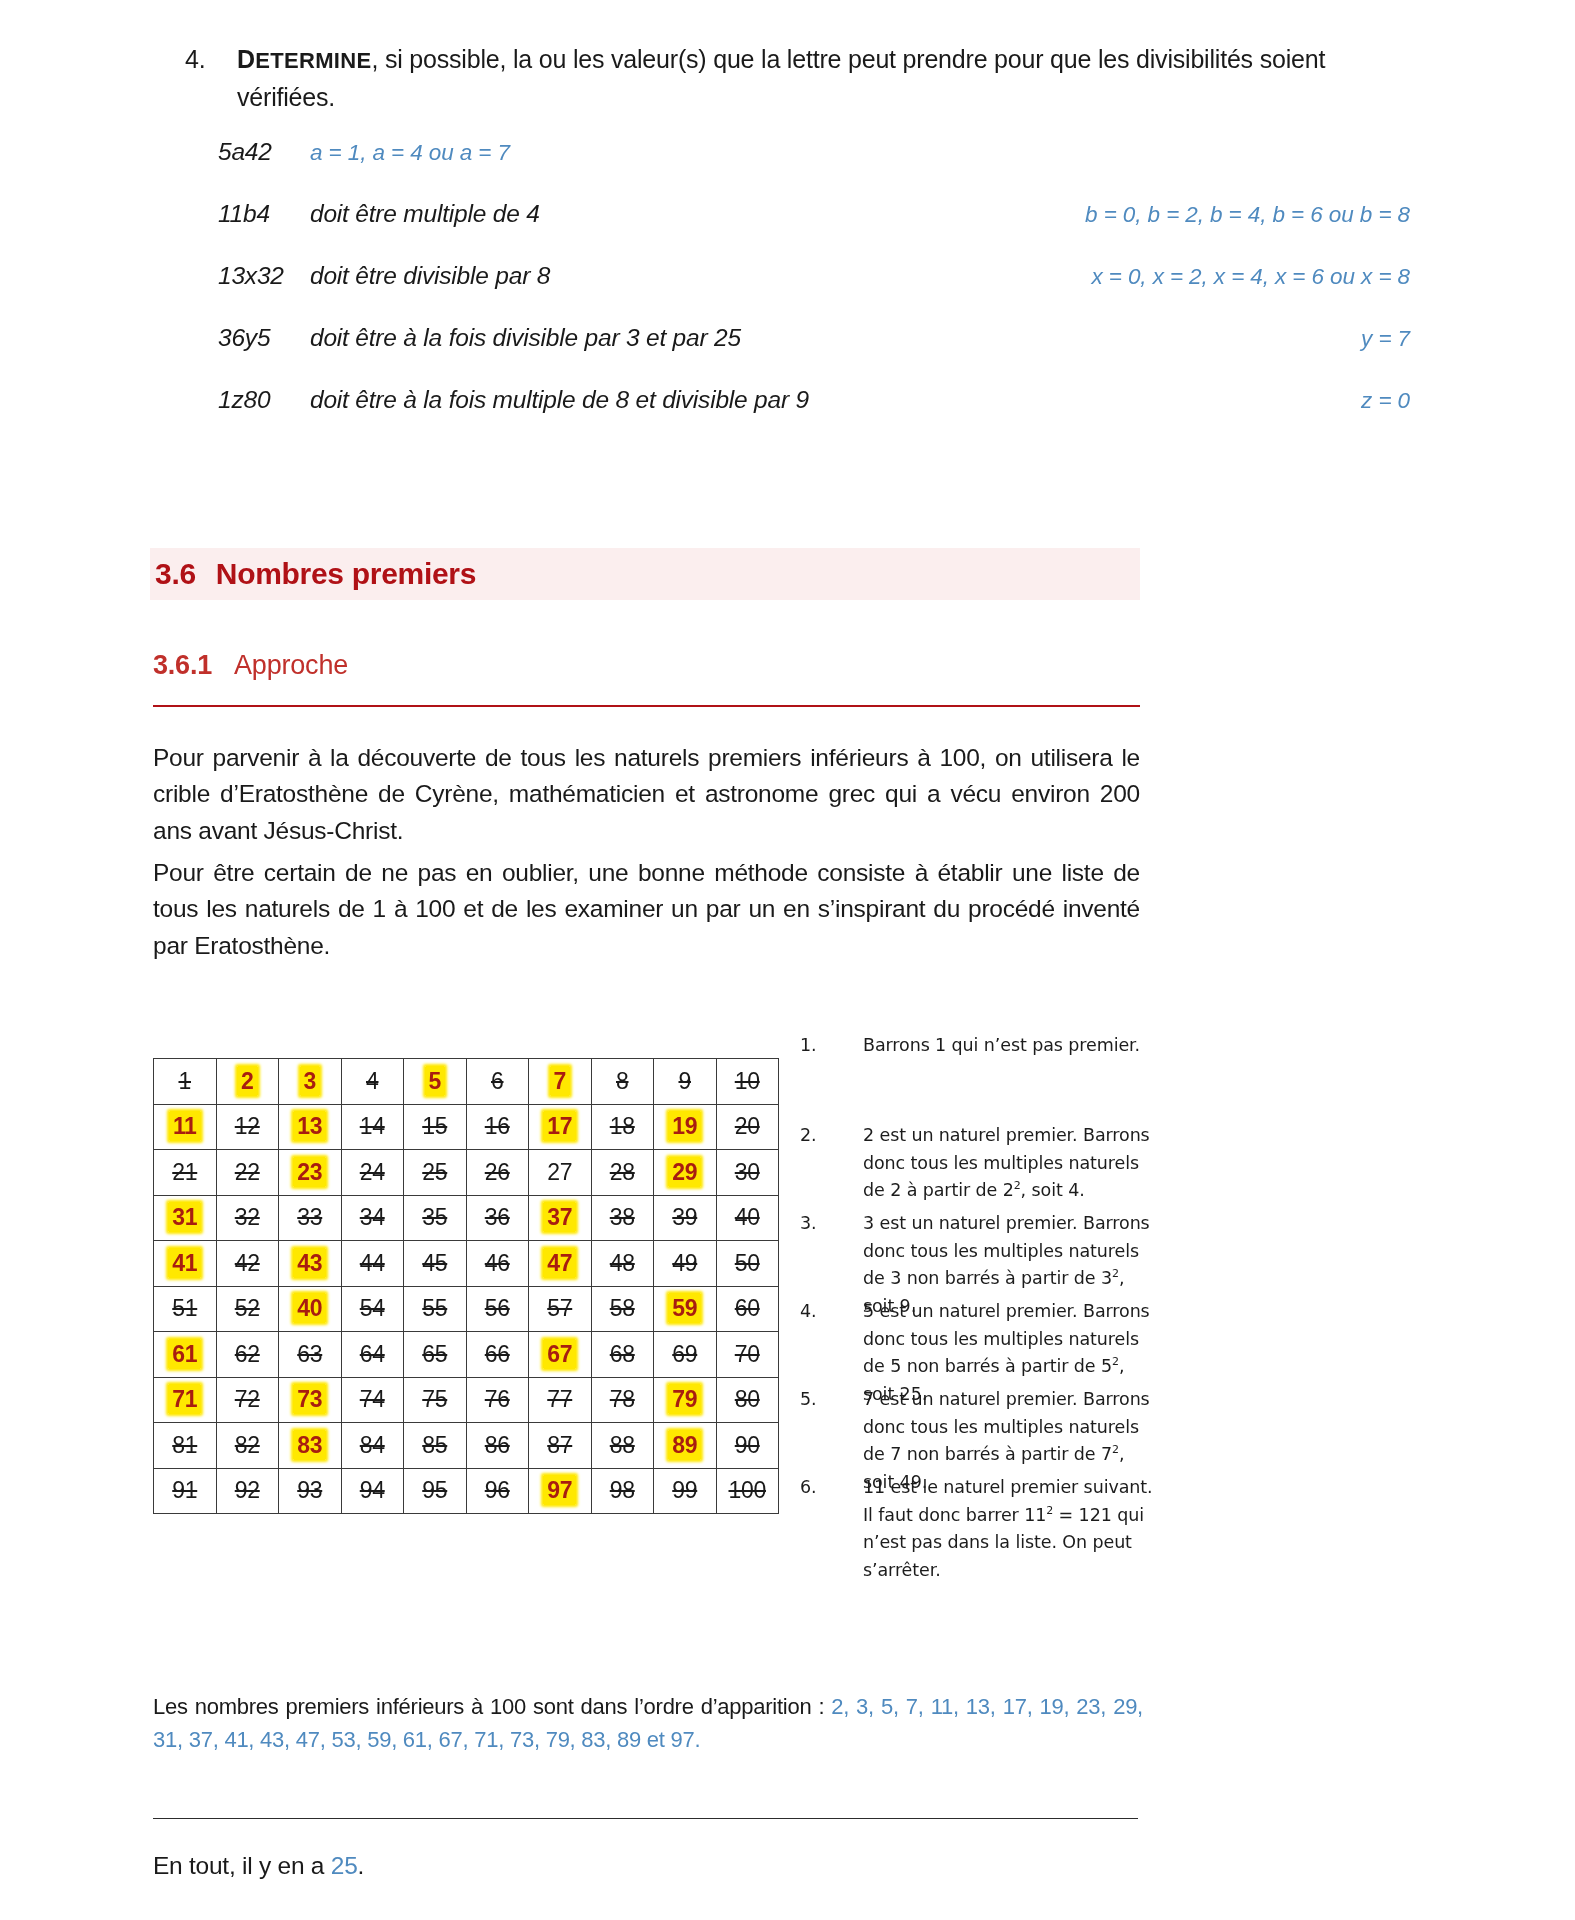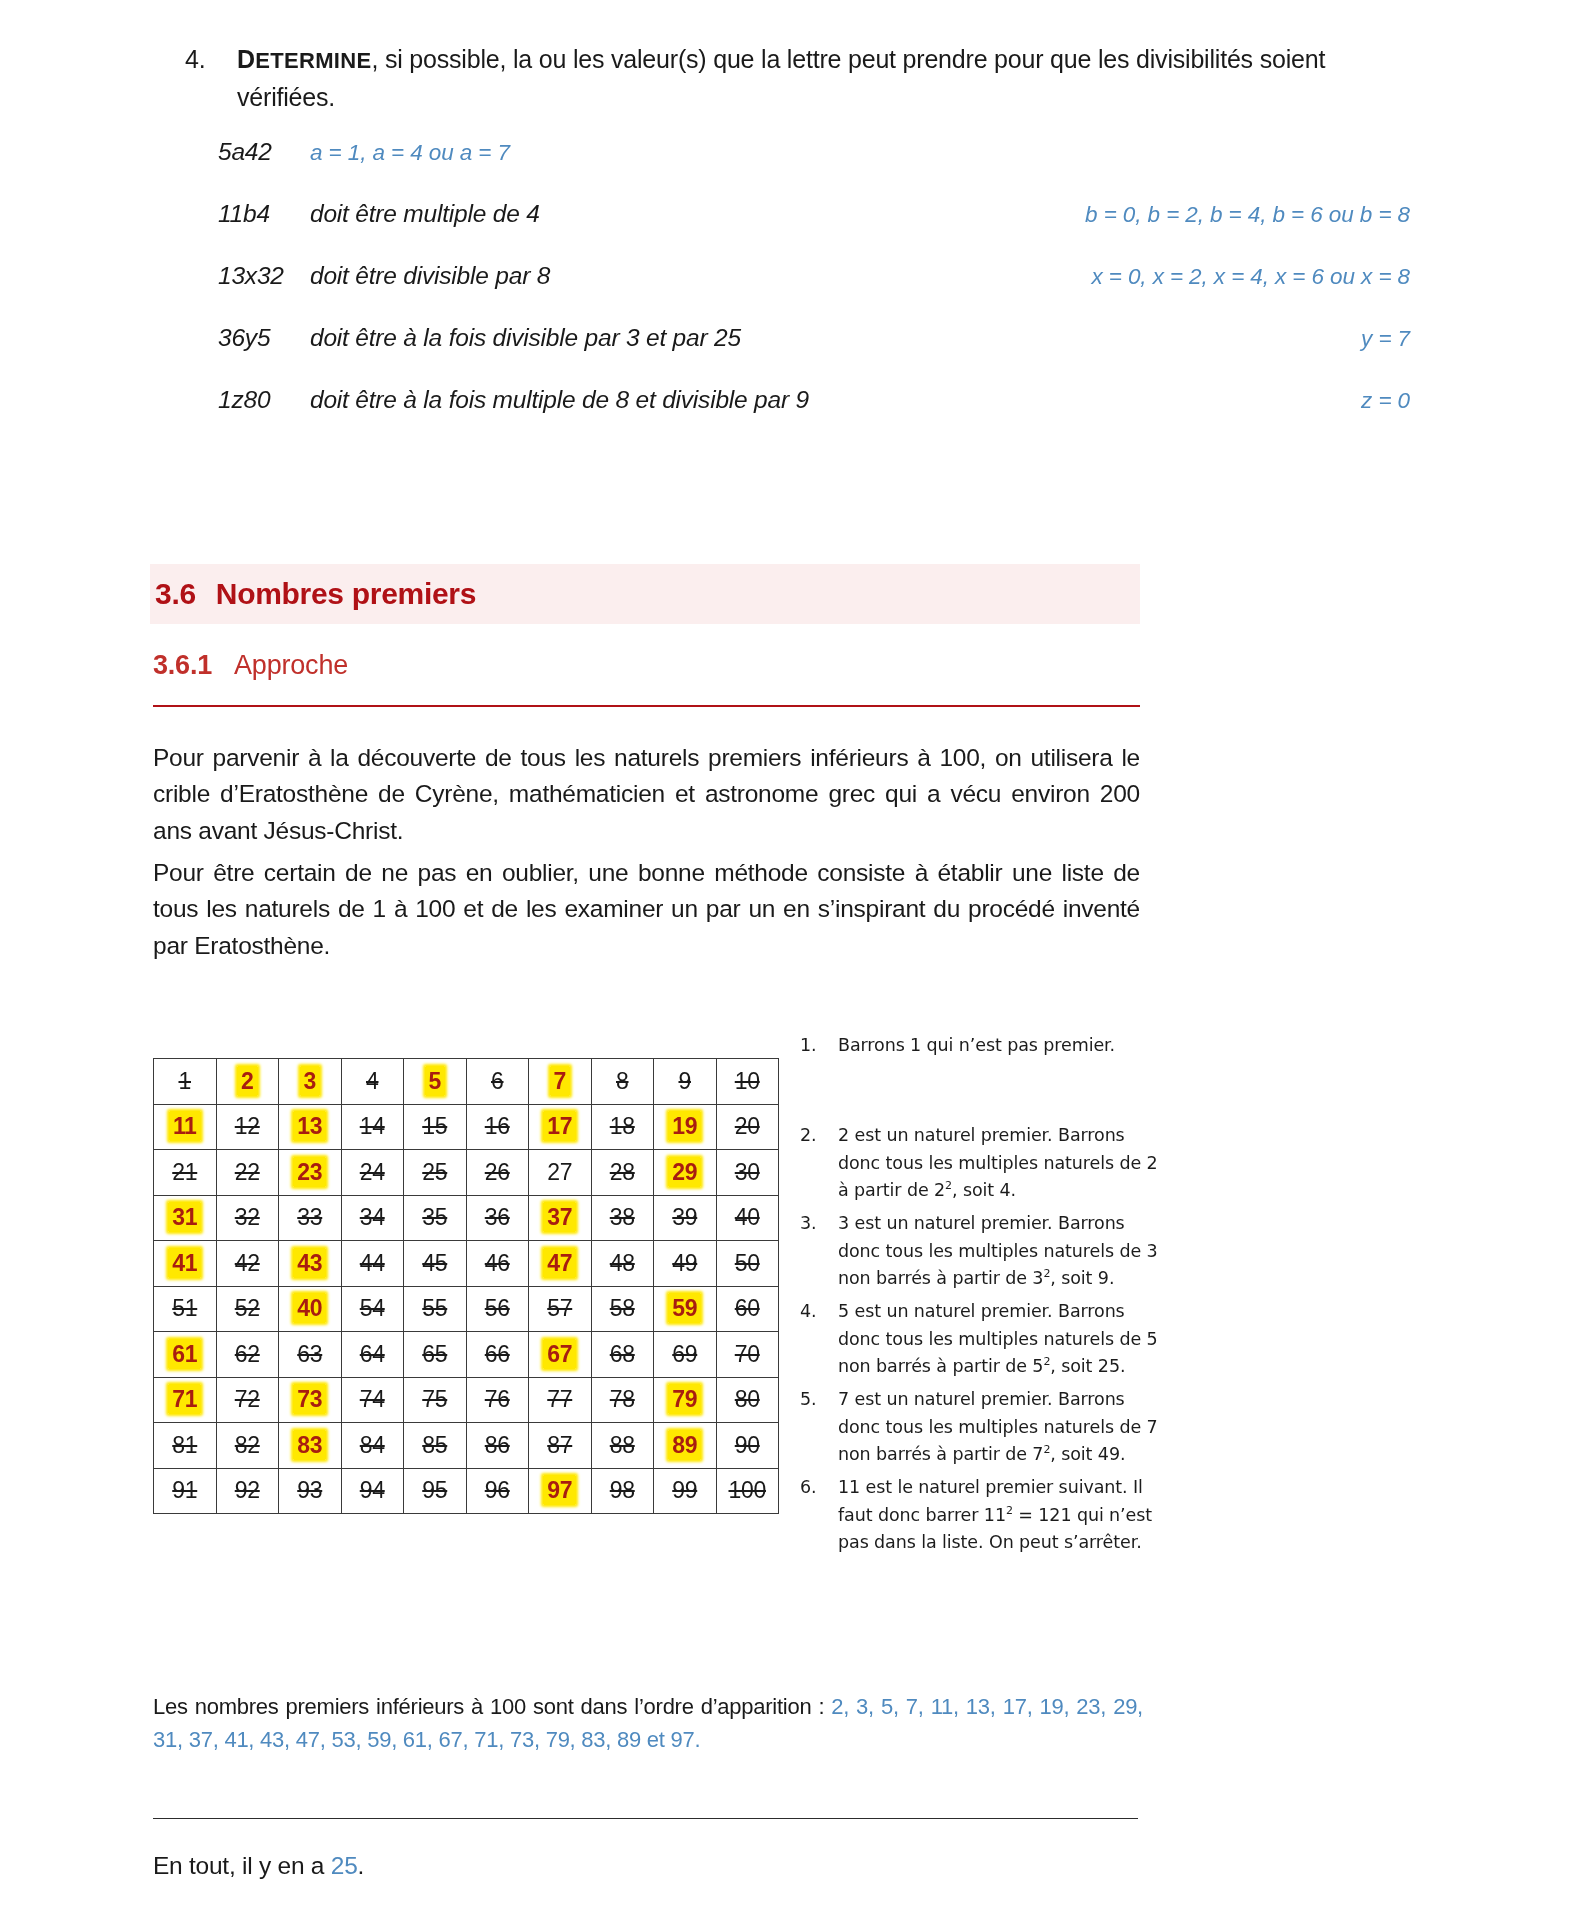--- a/index.html
+++ b/index.html
@@ -75,23 +75,23 @@
     font-size: 22.5px;
     text-align: right;
     white-space: nowrap;
     letter-spacing: -0.1px;
   }
 
   
   .h2band {
     position: absolute;
     left: 150px;
-    top: 564px;
+    top: 548px;
     width: 990px;
-    height: 60px;
+    height: 52px;
     background: #fbeeee;
   }
   .h2band .h2inner {
     position: absolute;
     left: 5px;
     top: 50%;
     transform: translateY(-50%);
     color: #b01116;
     font-weight: 700;
     font-size: 30px;
@@ -180,21 +180,21 @@
     align-items: flex-start;
     font-size: 17.5px;
     line-height: 1.58;
     color: #1c1c1c;
     letter-spacing: -0.1px;
   }
   .step .sn {
     width: 38px;
     flex: 0 0 38px;
   }
-  .step .st { flex: 1 1 auto; }
+  .step .st { flex: 1 1 auto; margin-left: 25px; }
   .step sup { font-size: 11px; vertical-align: super; }
 
   
   .concl {
     position: absolute;
     left: 153px;
     top: 1690px;
     width: 990px;
     font-size: 22px;
     line-height: 1.5;

